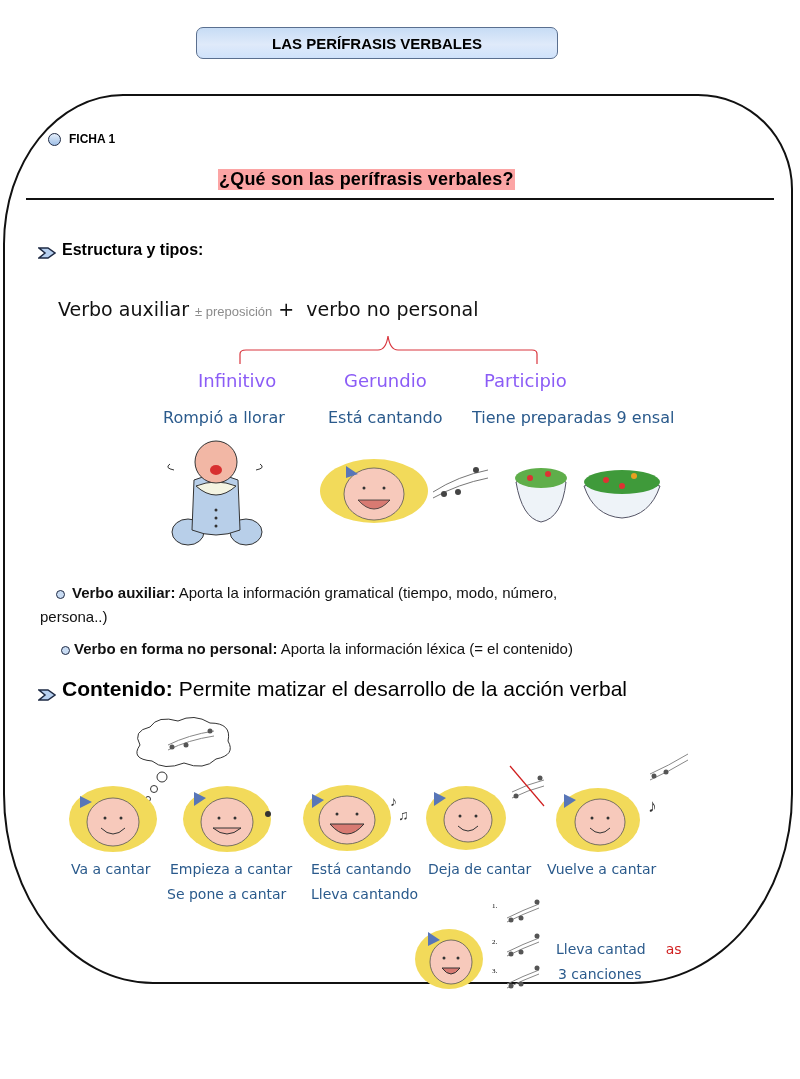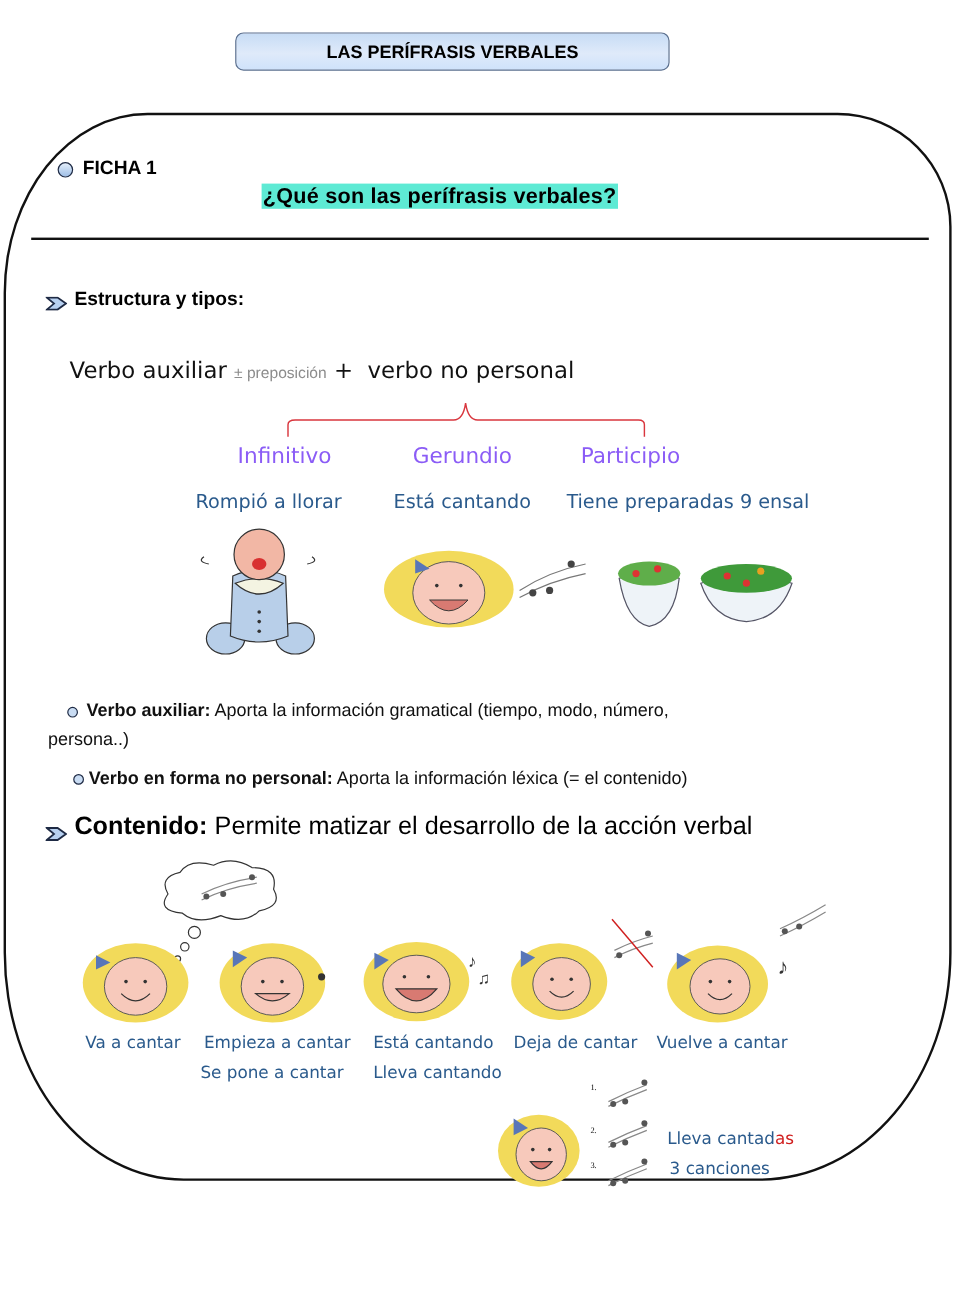--- a/index.html
+++ b/index.html
@@ -3,34 +3,34 @@
 <meta charset="utf-8">
 <style>
   html, body { margin:0; padding:0; background:#ffffff; }
   body { width:800px; height:1079px; position:relative; overflow:hidden; font-family:"Liberation Sans", sans-serif; color:#000; }
   .abs { position:absolute; }
   .title-box { left:196px; top:27px; width:362px; height:32px; border:1.5px solid #5a6f8f; border-radius:7px;
     background:linear-gradient(to bottom,#c7dcf5 0%,#dfeafa 55%,#cfe2fb 100%); box-sizing:border-box;
     display:flex; align-items:center; justify-content:center; font-weight:bold; font-size:15px; }
   .frame { left:3px; top:94px; width:790px; height:890px; border:2px solid #111; border-radius:120px 95px 160px 150px / 150px 95px 190px 190px; box-sizing:border-box; }
   .hr { left:26px; top:198px; width:748px; height:0; border-top:2px solid #111; }
-  .ficha { left:48px; top:132px; font-weight:bold; font-size:16px; display:flex; align-items:center; gap:8px; }
+  .ficha { left:48px; top:132px; font-weight:bold; font-size:12px; display:flex; align-items:center; gap:8px; }
   .circle-bullet { width:11px; height:11px; border-radius:50%; border:1.5px solid #1e2a44; background:linear-gradient(#e4eefb,#9fbfe6); display:inline-block; }
-  .question { left:218px; top:153px; font-weight:bold; font-size:18px; background:#5eead4; padding:0 1px; letter-spacing:0.2px; }
+  .question { left:218px; top:169px; font-weight:bold; font-size:18px; background:#fca5a5; padding:0 1px; letter-spacing:0.2px; }
   .section { font-weight:bold; font-size:16px; display:flex; align-items:flex-end; gap:6px; }
   .chev { width:18px; height:12px; display:inline-block; }
   .formula { left:58px; top:298px; font-family:"DejaVu Sans", sans-serif; font-size:19px; color:#111; white-space:nowrap; }
   .formula .prep { font-size:13px; color:#8c8c8c; font-family:"Liberation Sans", sans-serif; }
   .forms { top:370px; font-family:"DejaVu Sans", sans-serif; font-size:18px; color:#8b5cf6; }
   .ex { top:408px; font-family:"DejaVu Sans", sans-serif; font-size:16px; color:#2a5a8c; white-space:nowrap; }
   .body-txt { font-size:15px; color:#111; }
   .body-txt b { font-weight:bold; }
   .small-bullet { width:7px; height:7px; border-radius:50%; border:1.5px solid #1e2a44; background:#c9dcf3; display:inline-block; margin-right:7px; vertical-align:middle; }
   .label-blue { font-family:"DejaVu Sans", sans-serif; font-size:14px; color:#2a5a8c; white-space:nowrap; }
-  .red { color:#d01f1f; }
+  .red { color:#d01f1f;padding-left:20px; }
 </style>
 </head>
 <body>
 
 <div class="abs title-box">
   <span>LAS PERÍFRASIS VERBALES</span>
 </div>
 
 <div class="abs frame"></div>
 

